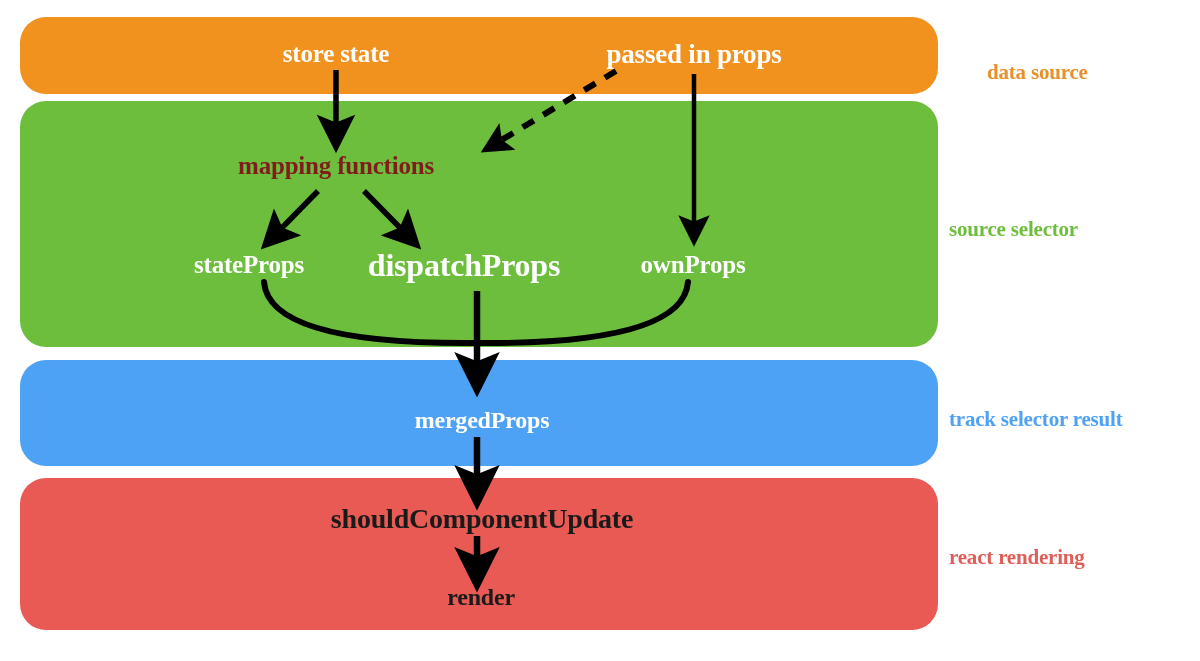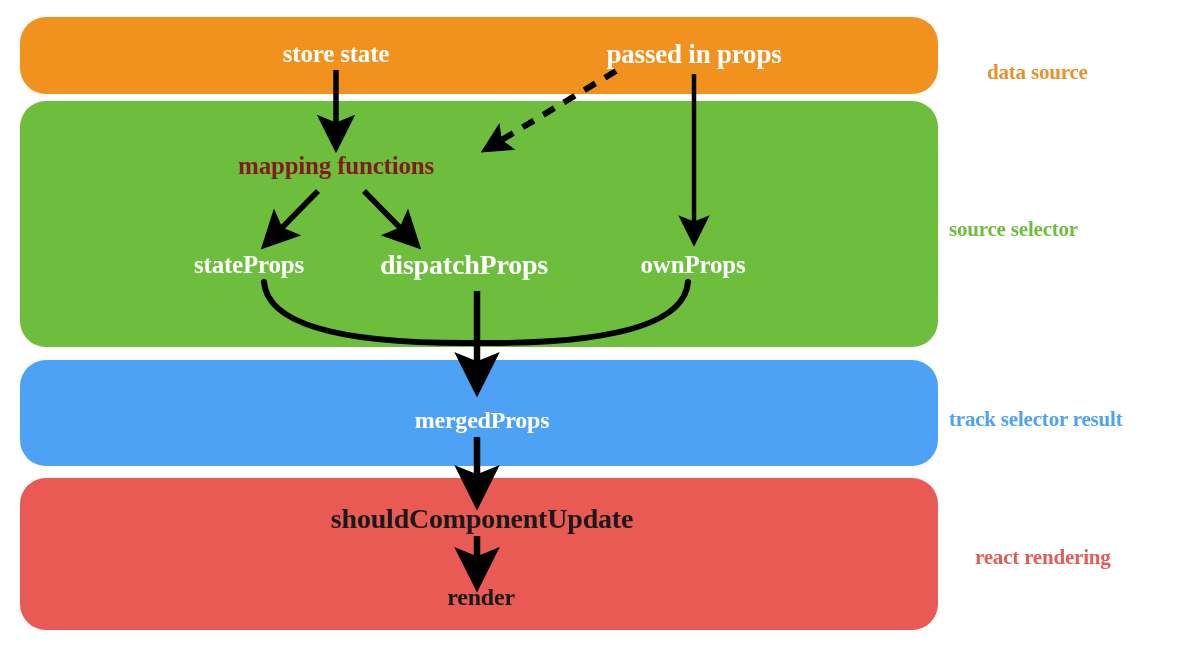--- a/index.html
+++ b/index.html
@@ -68,37 +68,37 @@
   <div class="band band-red"></div>
 
   <div class="node node-white" style="left:336px; top:54px;  font-size:25px;">store state</div>
 
   <div class="node node-white" style="left:694px; top:54px;  font-size:27px;">passed in props</div>
 
   <div class="node node-yellow" style="left:336px; top:166px; font-size:25px;">mapping functions</div>
 
   <div class="node node-white" style="left:233px; top:265px; font-size:25px;margin-left:16px;">stateProps</div>
 
-  <div class="node node-white" style="left:464px; top:265px; font-size:28px;text-align:center;">dispatchProps</div>
+  <div class="node node-white" style="left:464px; top:265px; font-size:32px;text-align:center;">dispatchProps</div>
 
   <div class="node node-white" style="left:693px; top:265px; font-size:25px;">ownProps</div>
 
   <div class="node node-white" style="left:482px; top:420px; font-size:24px;">mergedProps</div>
 
   <div class="node node-black" style="left:482px; top:519px; font-size:28px;">shouldComponentUpdate</div>
 
   <div class="node node-black" style="left:481px; top:597px; font-size:24px;">render</div>
 
   <div class="side-label label-orange" style="left:948px; top:72px;margin-left:39px;">data source</div>
 
   <div class="side-label label-green" style="left:949px; top:229px;">source selector</div>
 
   <div class="side-label label-blue" style="left:949px; top:419px;">track selector result</div>
 
-  <div class="side-label label-red" style="left:975px; top:557px;">react rendering</div>
+  <div class="side-label label-red" style="left:949px; top:557px;">react rendering</div>
 
   <svg class="overlay" viewBox="0 0 1200 661">
     <defs>
       <marker id="ah" markerWidth="7" markerHeight="7" refX="4.6" refY="3.5" orient="auto" markerUnits="strokeWidth">
         <path d="M0,0 L7,3.5 L0,7 L1.4,3.5 Z" fill="#000000"></path>
       </marker>
       <marker id="ahd" markerWidth="5.2" markerHeight="5.2" refX="3.4" refY="2.6" orient="auto" markerUnits="strokeWidth">
         <path d="M0,0 L5.2,2.6 L0,5.2 L1.1,2.6 Z" fill="#000000"></path>
       </marker>
     </defs>

